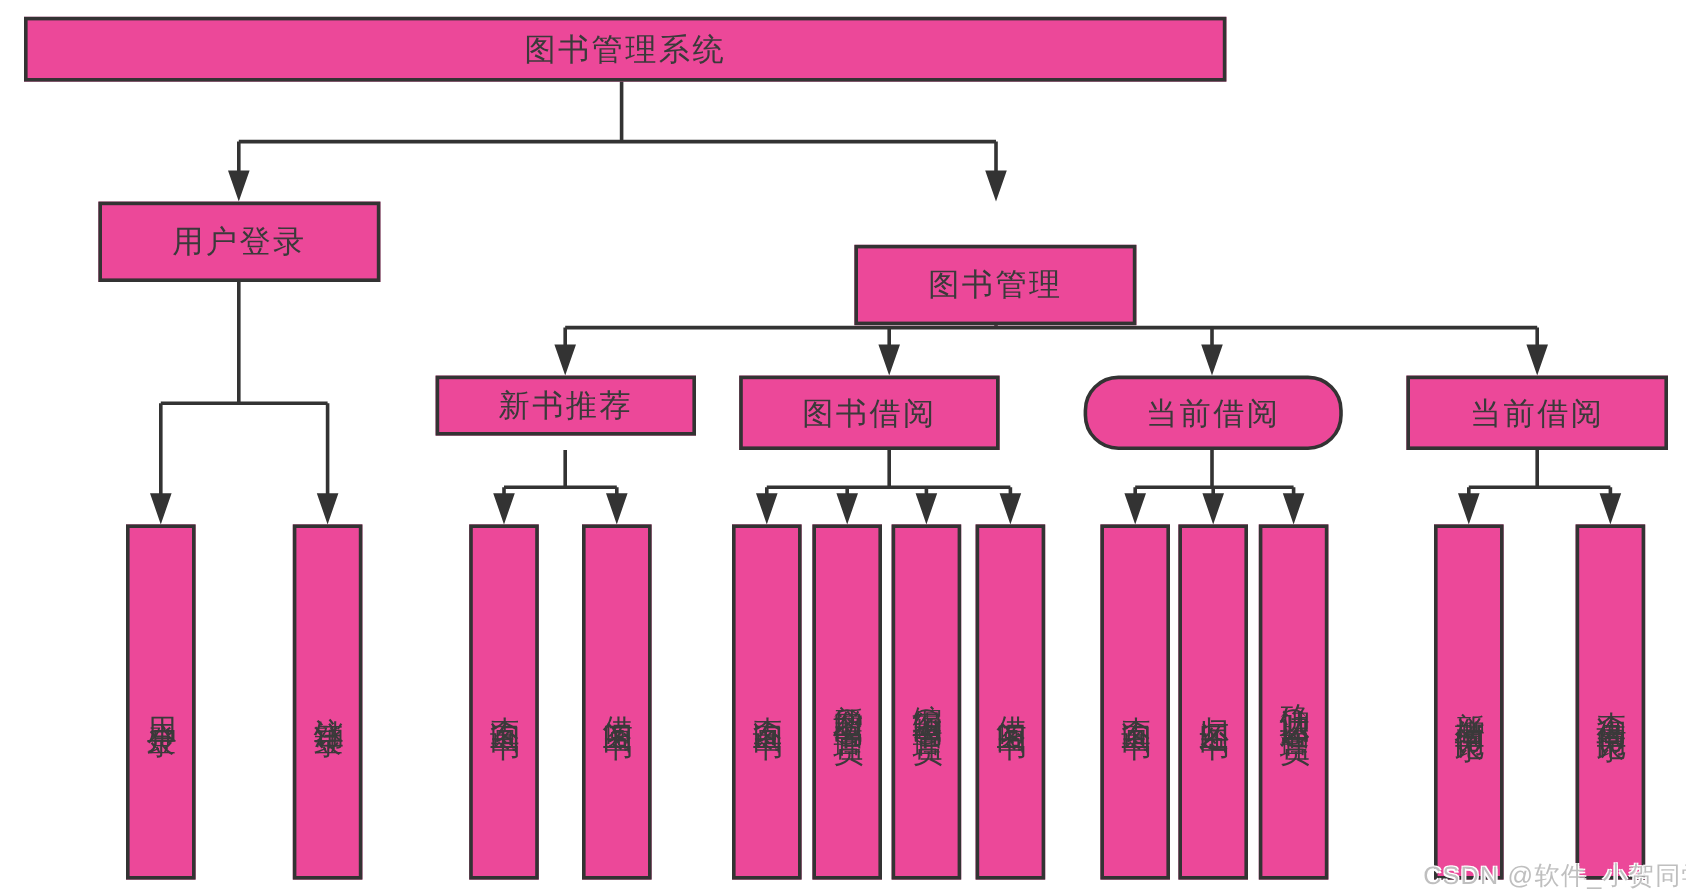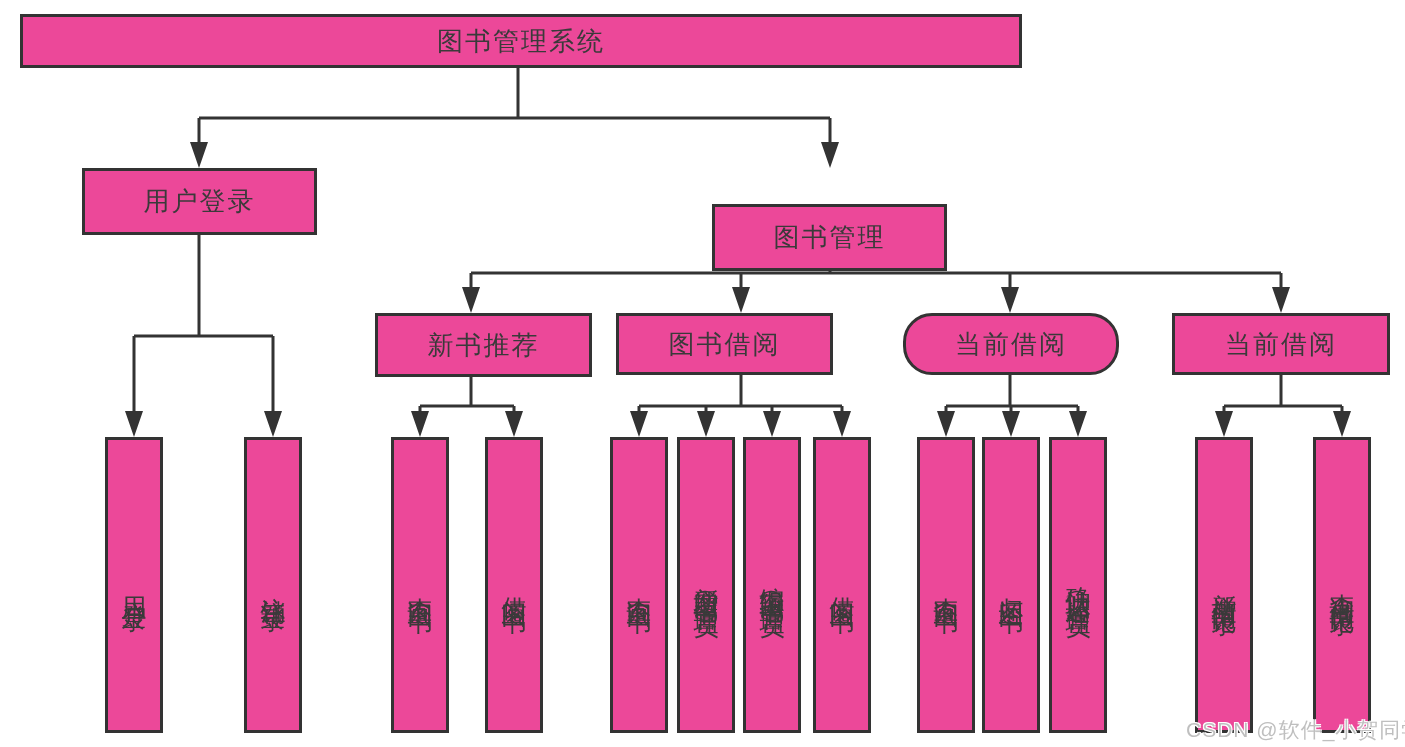--- a/index.html
+++ b/index.html
@@ -92,21 +92,21 @@
     <span class="htext">图书管理系统</span>
   </div>
 
   <div class="node" style="left:82px; top:168px; width:235px; height:67px;">
     <span class="htext">用户登录</span>
   </div>
   <div class="node" style="left:712px; top:168px; width:235px; height:67px;margin-top:36px;">
     <span class="htext">图书管理</span>
   </div>
 
-  <div class="node" style="left:375px; top:313px; width:217px; height:64px;text-align:right;">
+  <div class="node" style="left:363px; top:313px; width:217px; height:50px;text-align:right;">
     <span class="htext">新书推荐</span>
   </div>
   <div class="node" style="left:616px; top:313px; width:217px; height:62px;">
     <span class="htext">图书借阅</span>
   </div>
   <div class="node" style="left:903px; top:313px; width:216px; height:62px;border-radius:29px;">
     <span class="htext">当前借阅</span>
   </div>
   <div class="node" style="left:1172px; top:313px; width:218px; height:62px;">
     <span class="htext">当前借阅</span>

